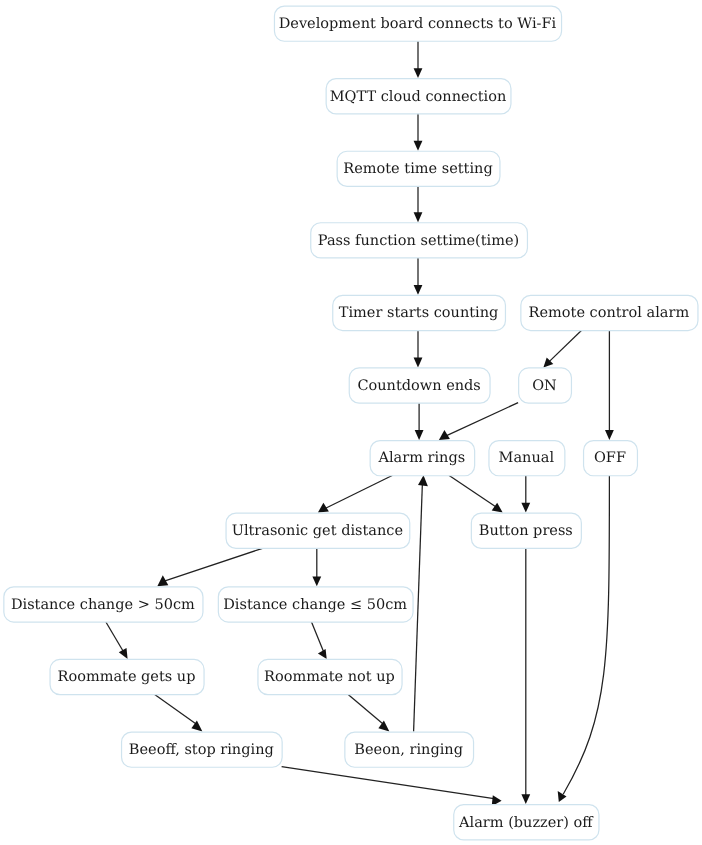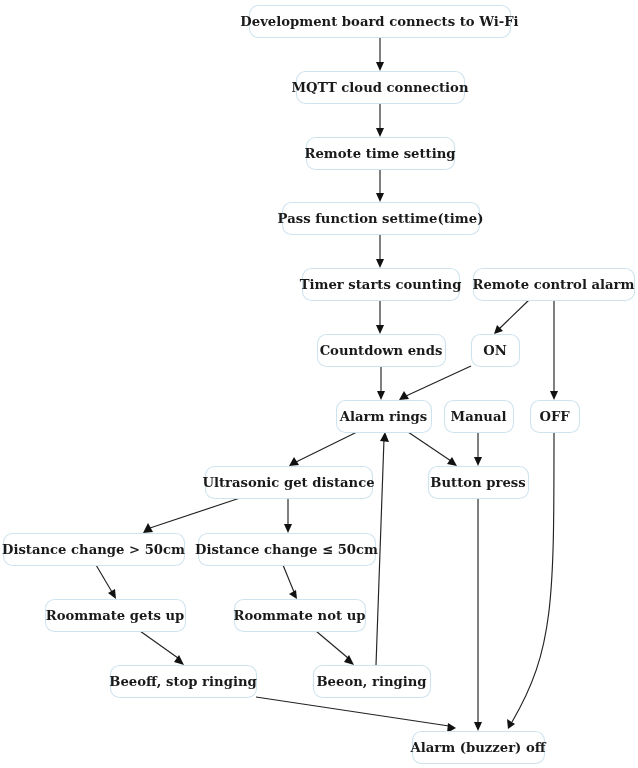--- a/index.html
+++ b/index.html
@@ -10,21 +10,20 @@
   body {
     width: 638px;
     height: 768px;
     overflow: hidden;
     font-family: "DejaVu Serif", "Liberation Serif", serif;
   }
   #flow-root {
     position: relative;
     width: 638px;
     height: 637px;
-    font-weight: bold;
   }
   svg#flow-svg {
     position: absolute;
     top: 0;
     left: 0;
     width: 638px;
     height: 768px;
     display: block;
   }
   .node-box {

